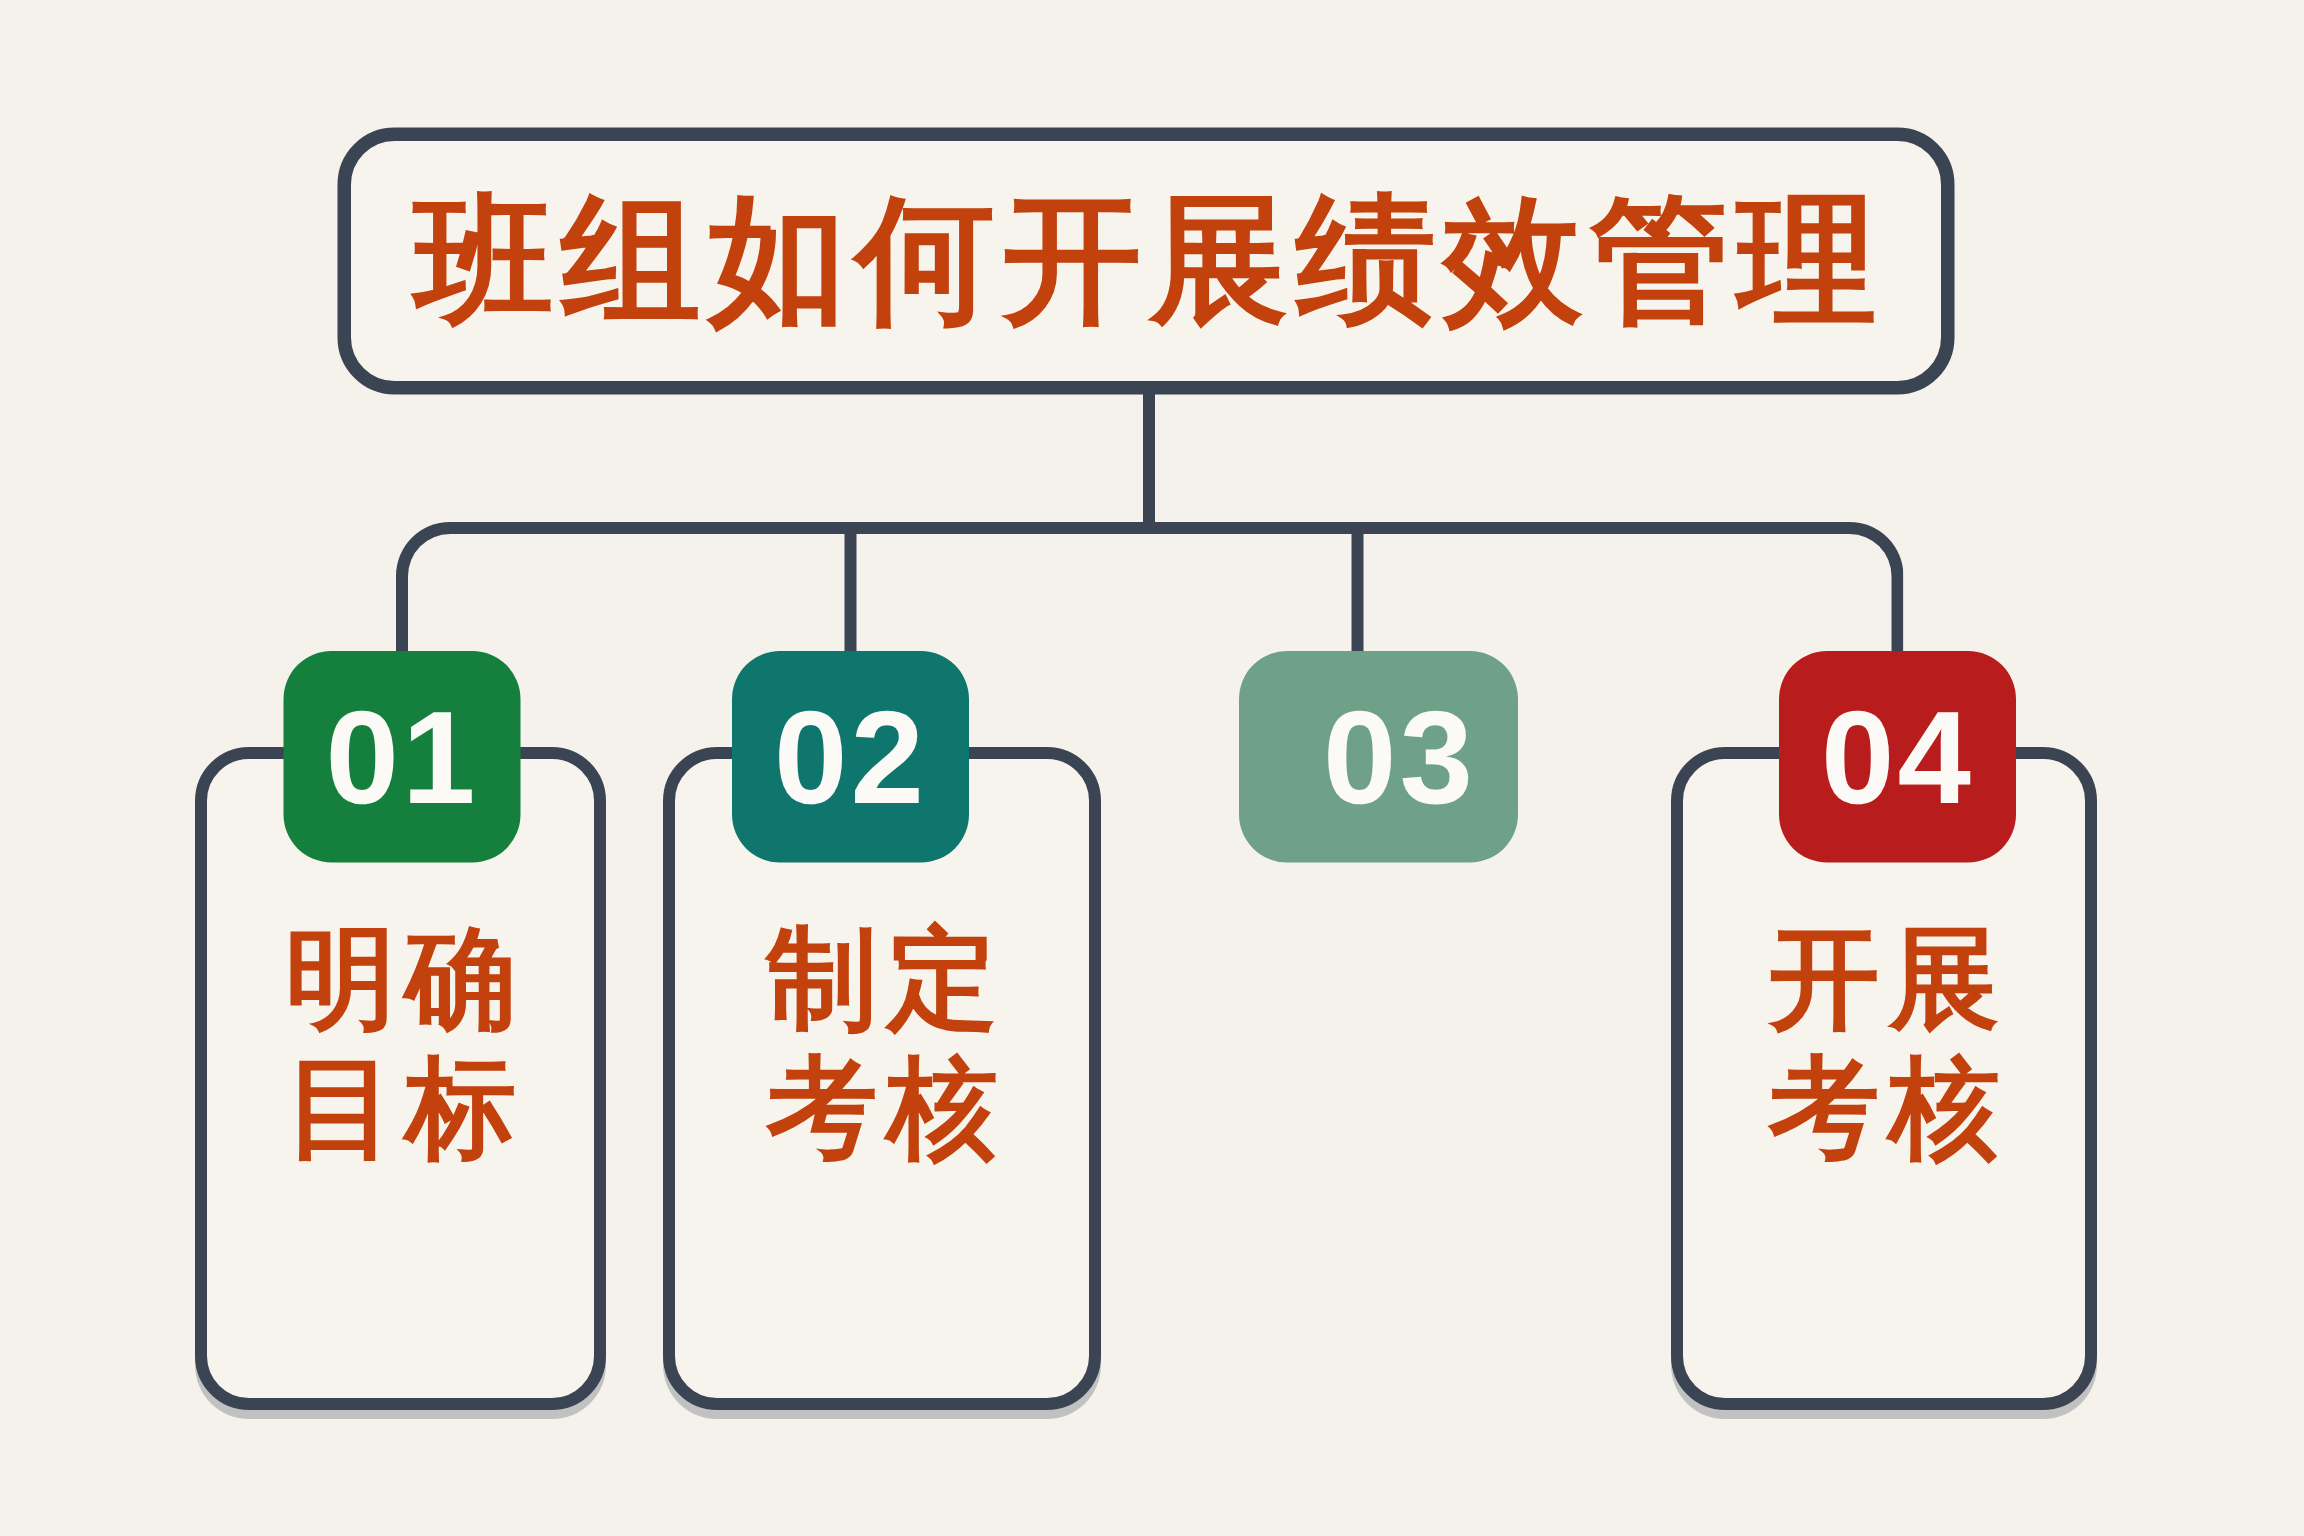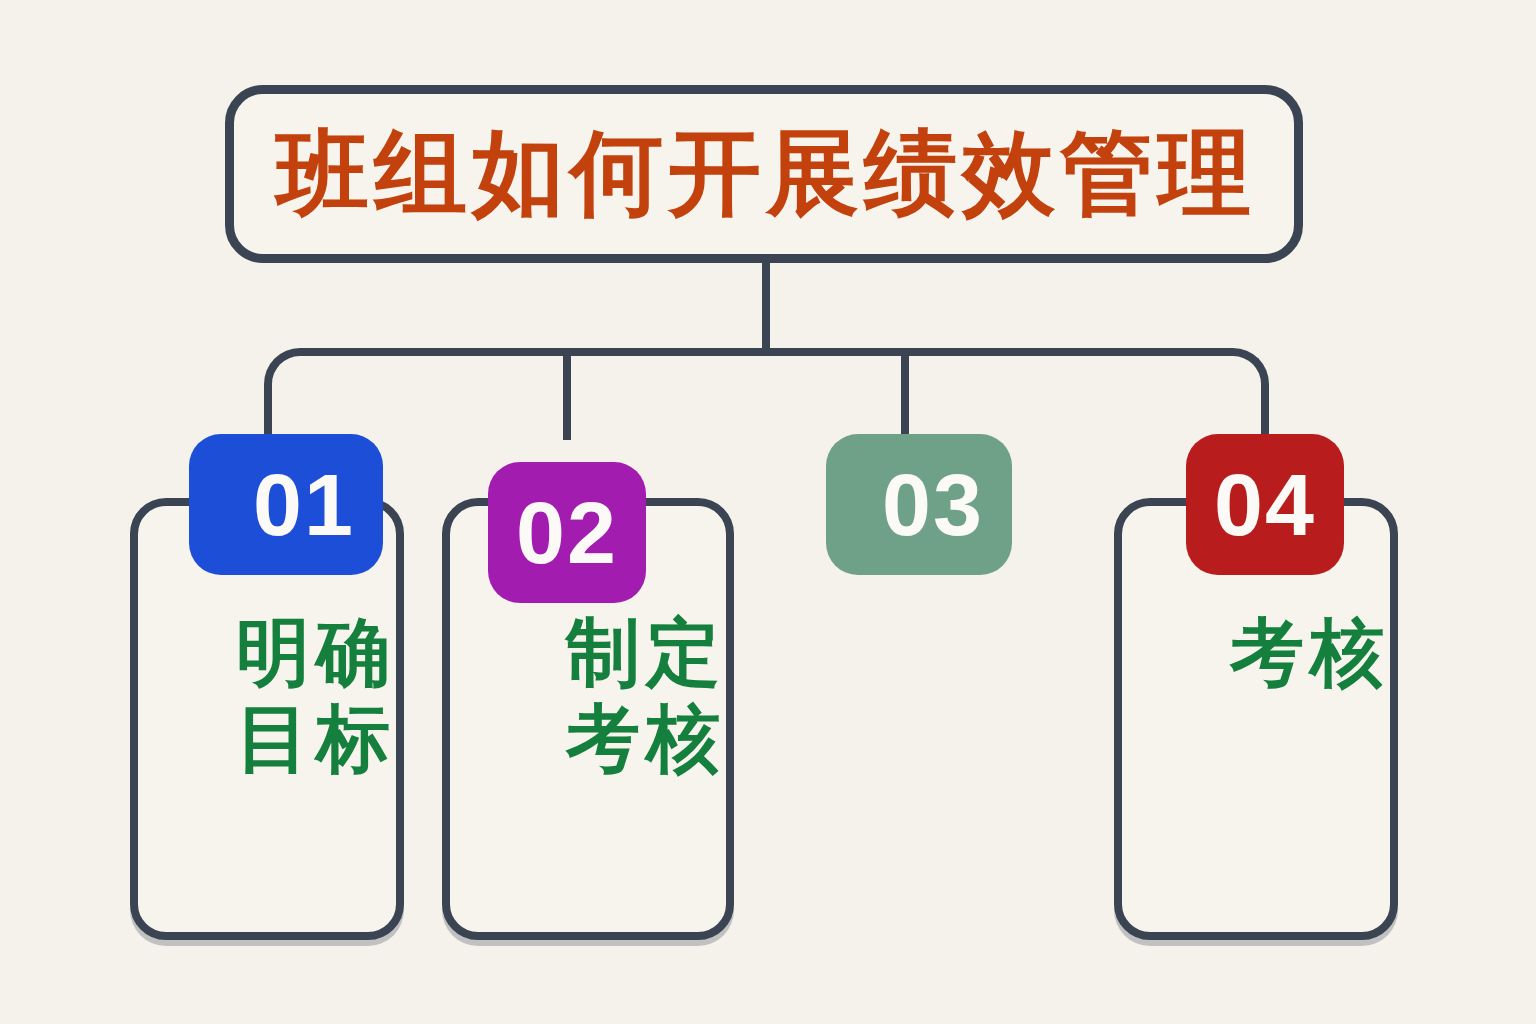--- a/index.html
+++ b/index.html
@@ -57,24 +57,24 @@
     border-radius:36px;
     background:#f7f4ee;
     box-shadow:0 6px 0 rgba(59,68,82,0.28);
   }
   .card-1{left:130px;width:274px;}
   .card-2{left:442px;width:292px;}
   .card-3{left:768px;width:278px;}
   .card-4{left:1114px;width:284px;}
   .card-label{
     margin-top:104px;
-    text-align:right;
+    text-align:center;
     font-size:74px;
     font-weight:900;
-    color:#15803d;
+    color:#c2410c;
     line-height:1.16;
     letter-spacing:6px;
     text-indent:6px; 
   }
   .card-label span{display:block;}
   
   .badge{
     position:absolute;
     top:434px;
     width:158px;height:141px;
@@ -111,28 +111,29 @@
     </div>
   </div>
   <div class="card card-2">
     <div class="card-label">
       <span>制定</span>
       <span>考核</span>
     </div>
   </div>
   <div class="card card-4">
     <div class="card-label">
+      <span>开展</span>
       <span>考核</span>
     </div>
   </div>
 
-  <div class="badge badge-1" style="background: #1d4ed8; padding-left: 36px;">
+  <div class="badge badge-1" style="background: #15803d;">
     <span>01</span>
   </div>
-  <div class="badge badge-2" style="background: #a21caf; margin-top: 28px;">
+  <div class="badge badge-2" style="background: #0f766e;">
     <span>02</span>
   </div>
   <div class="badge badge-3" style="background: rgb(111, 161, 137); padding-left: 28px;">
     <span>03</span>
   </div>
   <div class="badge badge-4" style="background: #b91c1c;">
     <span>04</span>
   </div>
 
 </div>

